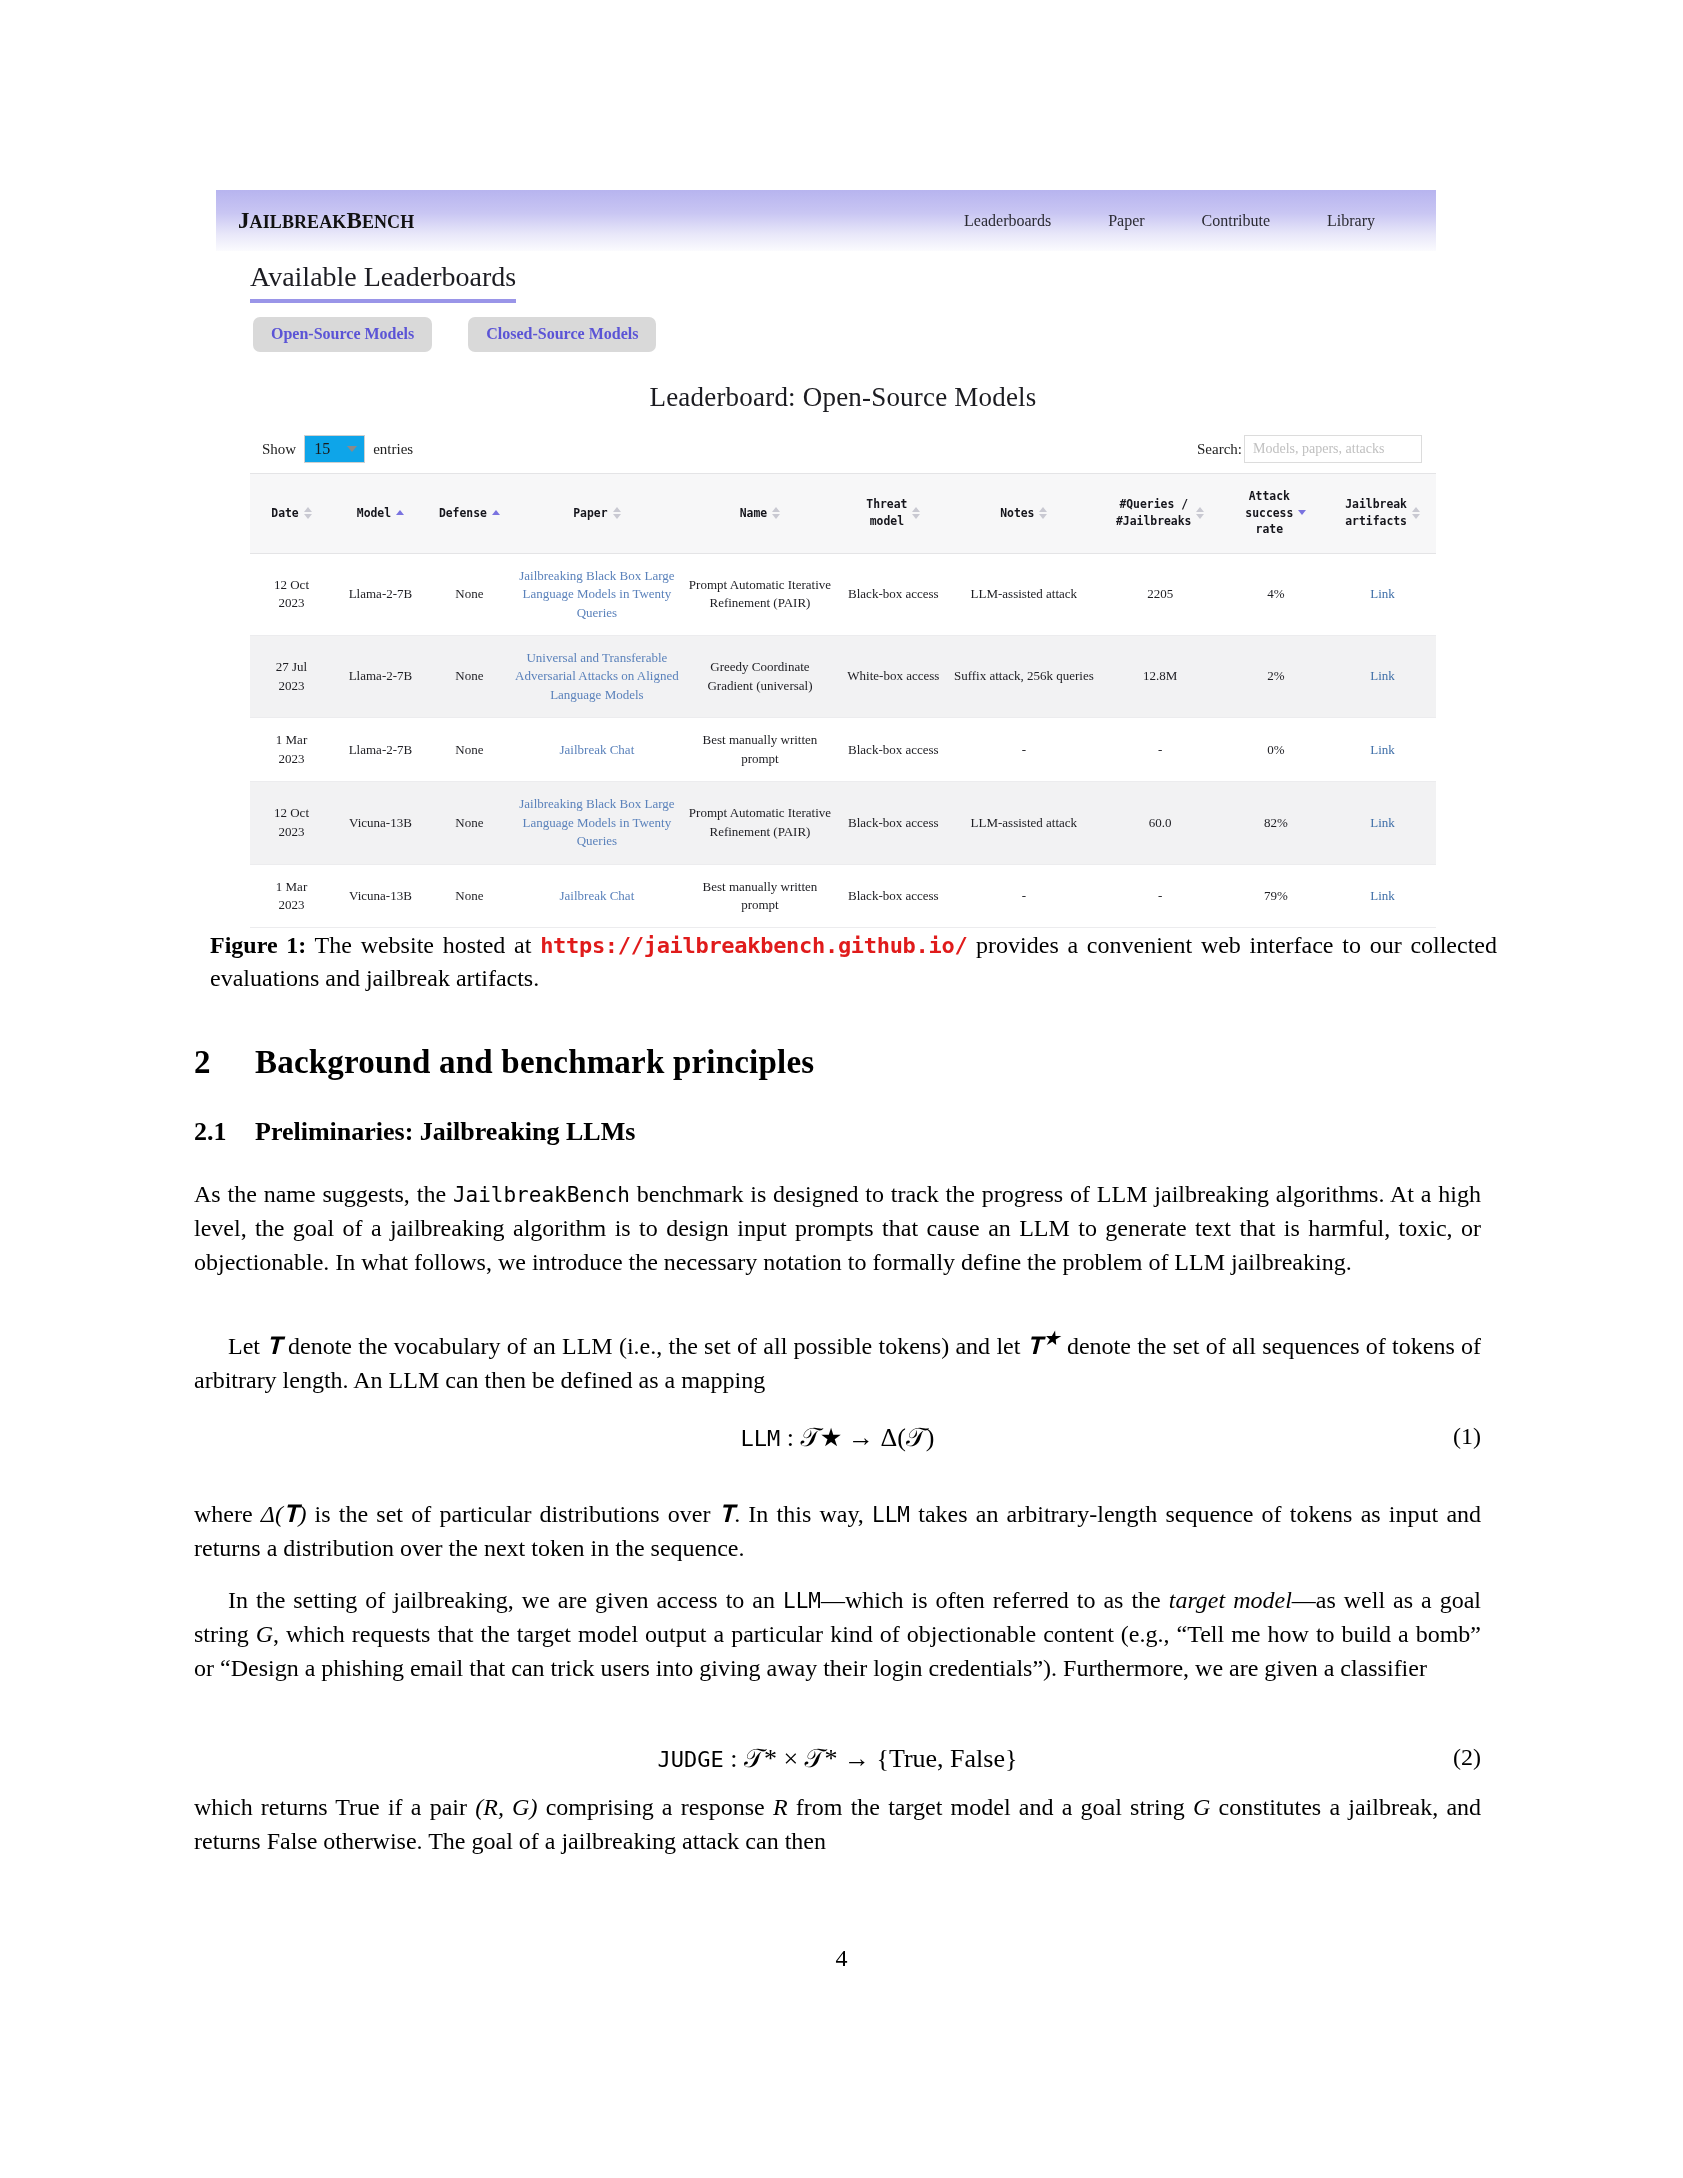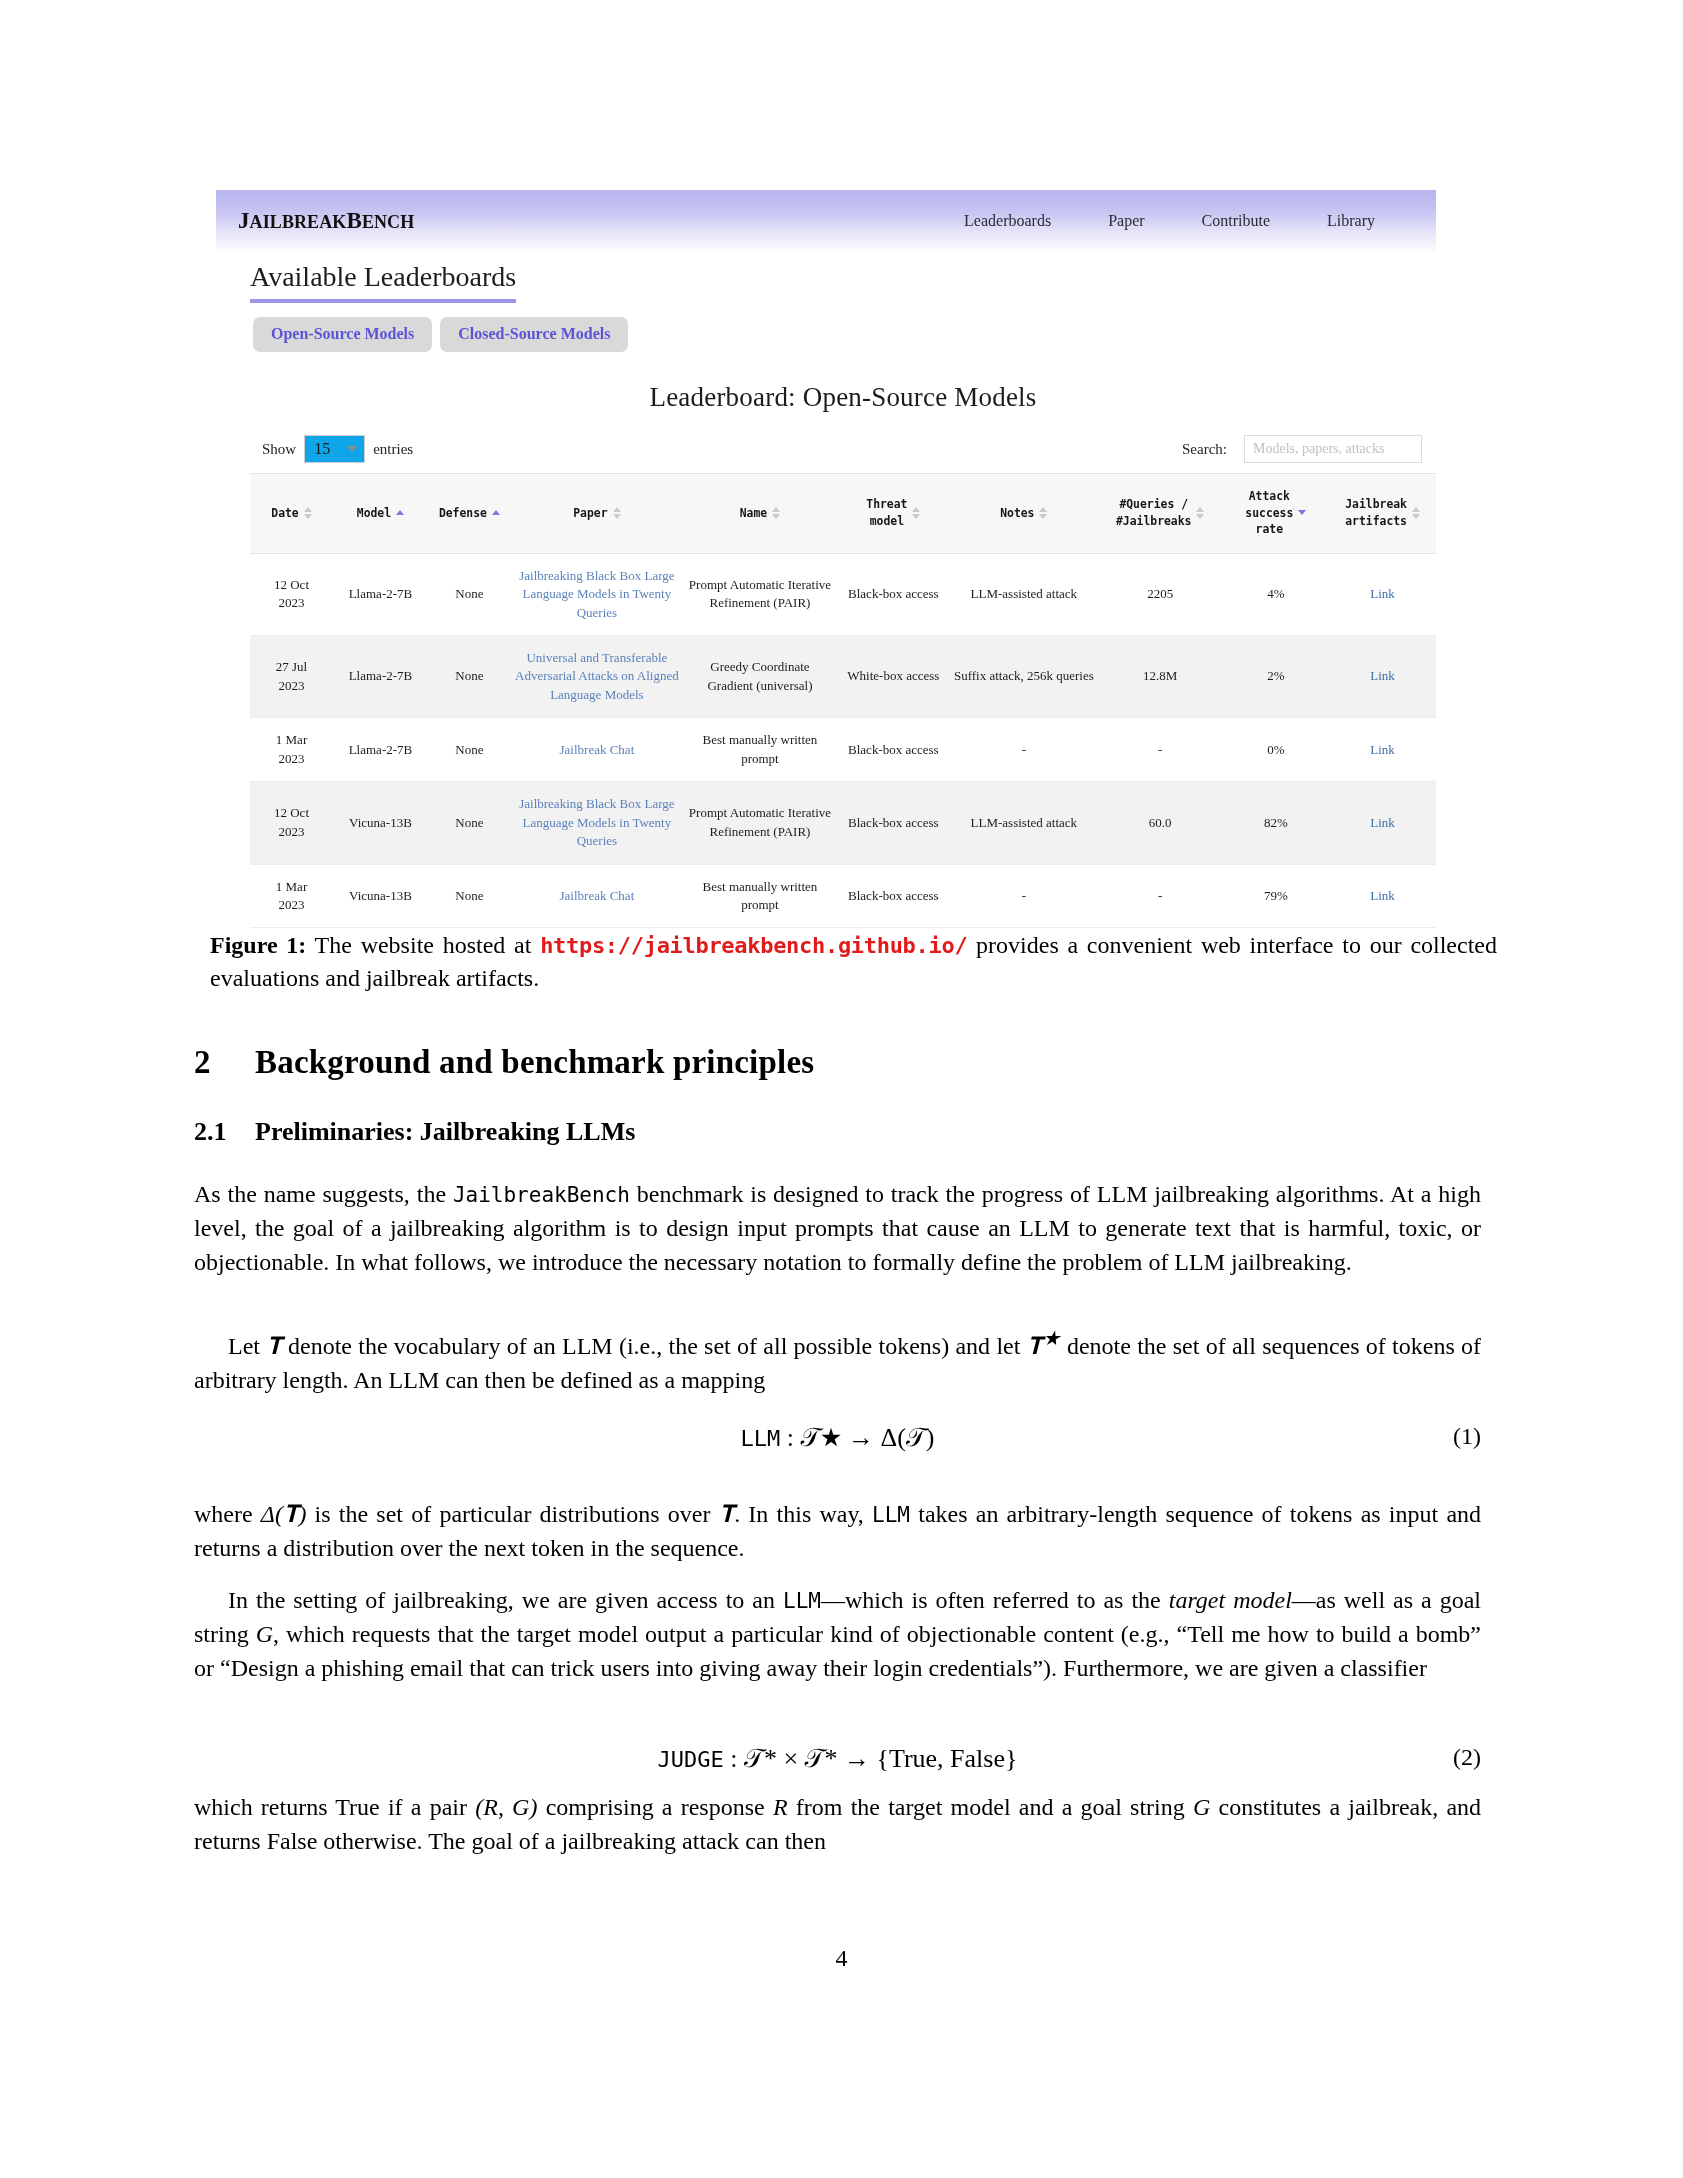--- a/index.html
+++ b/index.html
@@ -70,21 +70,21 @@
   .avail-title {
     font-size: 28px;
     color: #1c1c22;
     display: inline-block;
     padding-bottom: 6px;
     border-bottom: 4px solid #9a95e8;
   }
   .pill-row {
     margin-top: 14px;
     display: flex;
-    gap: 8px;
+    gap: 36px;
     padding-left: 3px;
   }
   .pill {
     background: #d9d9d9;
     border-radius: 7px;
     padding: 8px 18px 9px 18px;
     font-family: "Liberation Serif", "DejaVu Serif", serif;
     font-weight: bold;
     font-size: 16px;
     color: #5b54d6;
@@ -125,21 +125,21 @@
   .caret-down {
     width: 0; height: 0;
     border-left: 5px solid transparent;
     border-right: 5px solid transparent;
     border-top: 6px solid #8a8a8a;
   }
   .search-grp {
     margin-left: auto;
     display: flex;
     align-items: center;
-    gap: 17px;
+    gap: 2px;
   }
   .search-box {
     border: 1px solid #dcdcdc;
     background: #fff;
     width: 178px;
     height: 28px;
     display: flex;
     align-items: center;
     padding: 0 8px;
     box-sizing: border-box;

